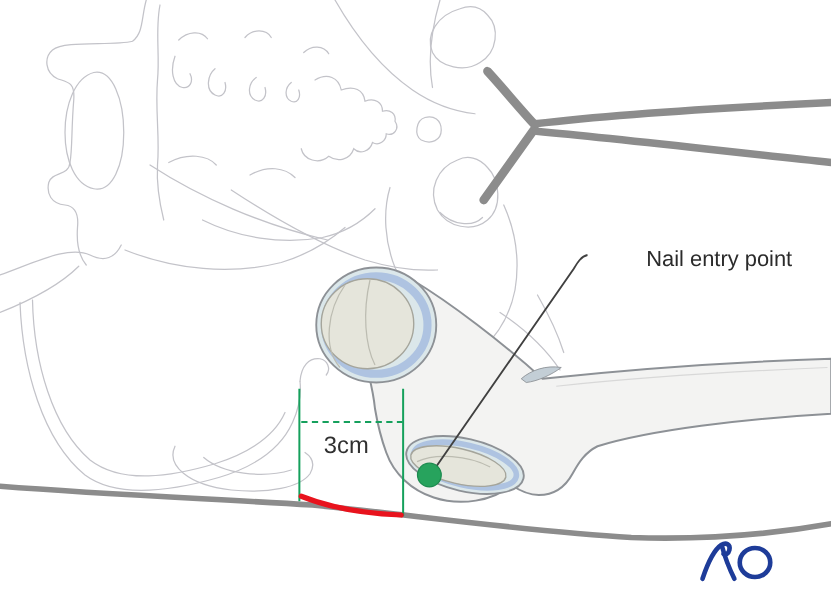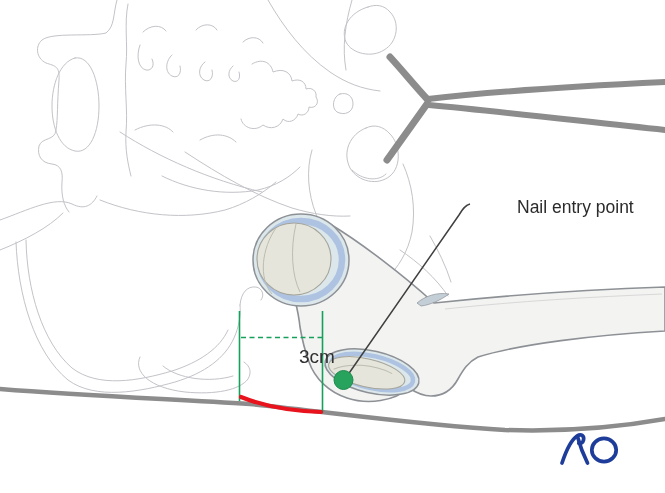--- a/index.html
+++ b/index.html
@@ -34,21 +34,21 @@
   .fossa{fill:#c3ced6;stroke:var(--bone-outline);stroke-width:.7;}
   .measure{fill:none;stroke:var(--measure-green);stroke-width:1.6;}
   .dash{stroke-dasharray:5 3.5;}
   .incision{fill:none;stroke:var(--incision-red);stroke-width:4.2;stroke-linecap:round;}
   .pointer{fill:none;stroke:var(--pointer-gray);stroke-width:1.5;}
   .dot{fill:var(--entry-green);stroke:#1d8b4f;stroke-width:1;}
   .label{
     position:absolute;color:var(--label-text);white-space:nowrap;line-height:1.15;
   }
   .nail-label{left:477px;top:197px;font-size:17.5px;margin-left:40px;}
-  .cm-label{left:239px;top:346px;width:76px;text-align:center;font-size:19px;color:#303030;margin-left:40px;}
+  .cm-label{left:239px;top:346px;width:76px;text-align:center;font-size:19px;color:#303030;}
   .logo{position:absolute;left:558px;top:431px;width:66px;height:40px;}
   .logo path,.logo ellipse{fill:none;stroke:var(--logo-blue);stroke-width:3.7;stroke-linecap:round;}
 </style>
 </head>
 <body>
 
 <div class="stage">
 
   <svg width="665" height="493" viewBox="0 0 665 493">
 

